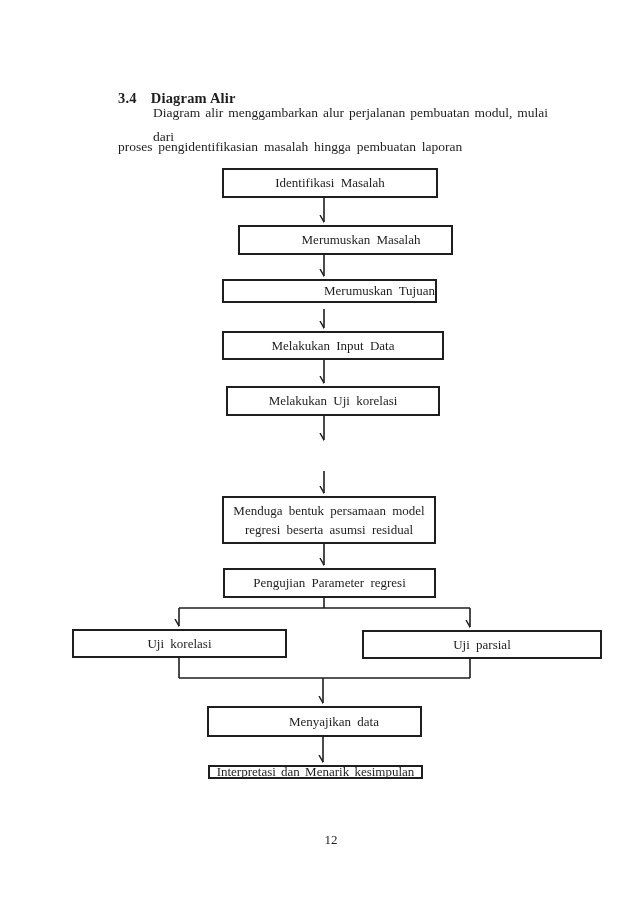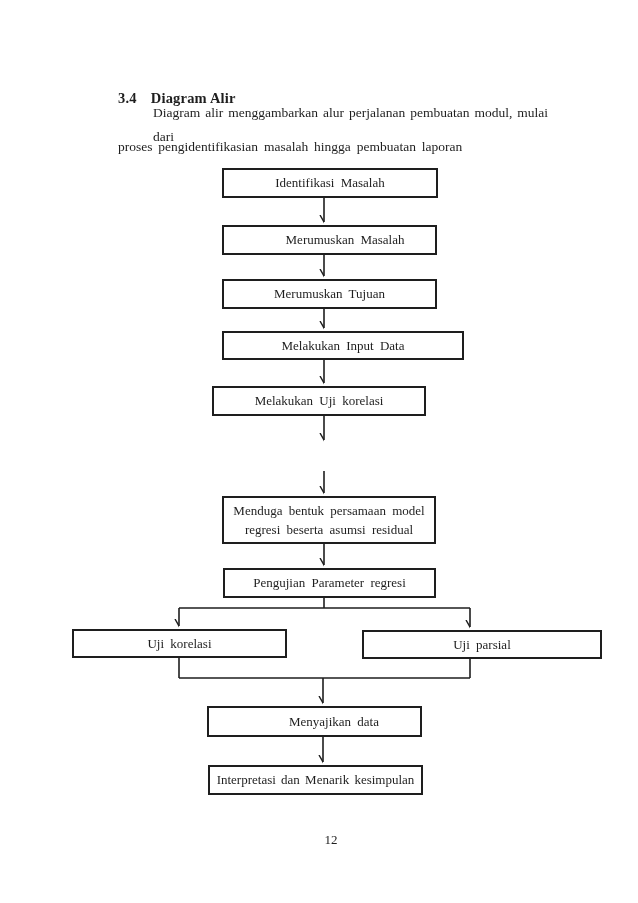--- a/index.html
+++ b/index.html
@@ -111,33 +111,33 @@
       <line x1="323" y1="678" x2="323" y2="703" marker-end="url(#arrow)"></line>
 
       <line x1="323" y1="737" x2="323" y2="762" marker-end="url(#arrow)"></line>
     </g>
   </svg>
 
   <div class="node" style="left:222px; top:168px; width:216px; height:30px;">
     <span>Identifikasi Masalah</span>
   </div>
 
-  <div class="node" style="left:222px; top:225px; width:215px; height:30px;padding-left:31px;">
+  <div class="node" style="left:238px; top:225px; width:215px; height:30px;padding-left:31px;">
     <span>Merumuskan Masalah</span>
   </div>
 
-  <div class="node" style="left:222px; top:279px; width:215px; height:30px;">
+  <div class="node" style="left:222px; top:279px; width:215px; height:24px;justify-content:flex-end;">
     <span>Merumuskan Tujuan</span>
   </div>
 
-  <div class="node" style="left:222px; top:331px; width:242px; height:29px;">
+  <div class="node" style="left:222px; top:331px; width:222px; height:29px;">
     <span>Melakukan Input Data</span>
   </div>
 
-  <div class="node" style="left:212px; top:386px; width:214px; height:30px;">
+  <div class="node" style="left:226px; top:386px; width:214px; height:30px;">
     <span>Melakukan Uji korelasi</span>
   </div>
 
 
   <div class="node" style="left:222px; top:496px; width:214px; height:48px; line-height:19px;align-items:center;">
     <span class="stack">
       <span class="stack">Menduga bentuk persamaan model</span>
       <span class="stack">regresi beserta asumsi residual</span>
     </span>
   </div>
@@ -151,19 +151,19 @@
   </div>
 
   <div class="node" style="left:362px; top:630px; width:240px; height:29px;">
     <span>Uji parsial</span>
   </div>
 
   <div class="node" style="left:207px; top:706px; width:215px; height:31px;padding-left:39px;">
     <span>Menyajikan data</span>
   </div>
 
-  <div class="node" style="left:208px; top:765px; width:215px; height:30px; word-spacing:2px;text-align:center;">
+  <div class="node" style="left:208px; top:765px; width:215px; height:14px; word-spacing:2px;text-align:center;">
     <span>Interpretasi dan Menarik kesimpulan</span>
   </div>
 
   <div class="page-number">12</div>
 
 </div>
 
 </body></html>

